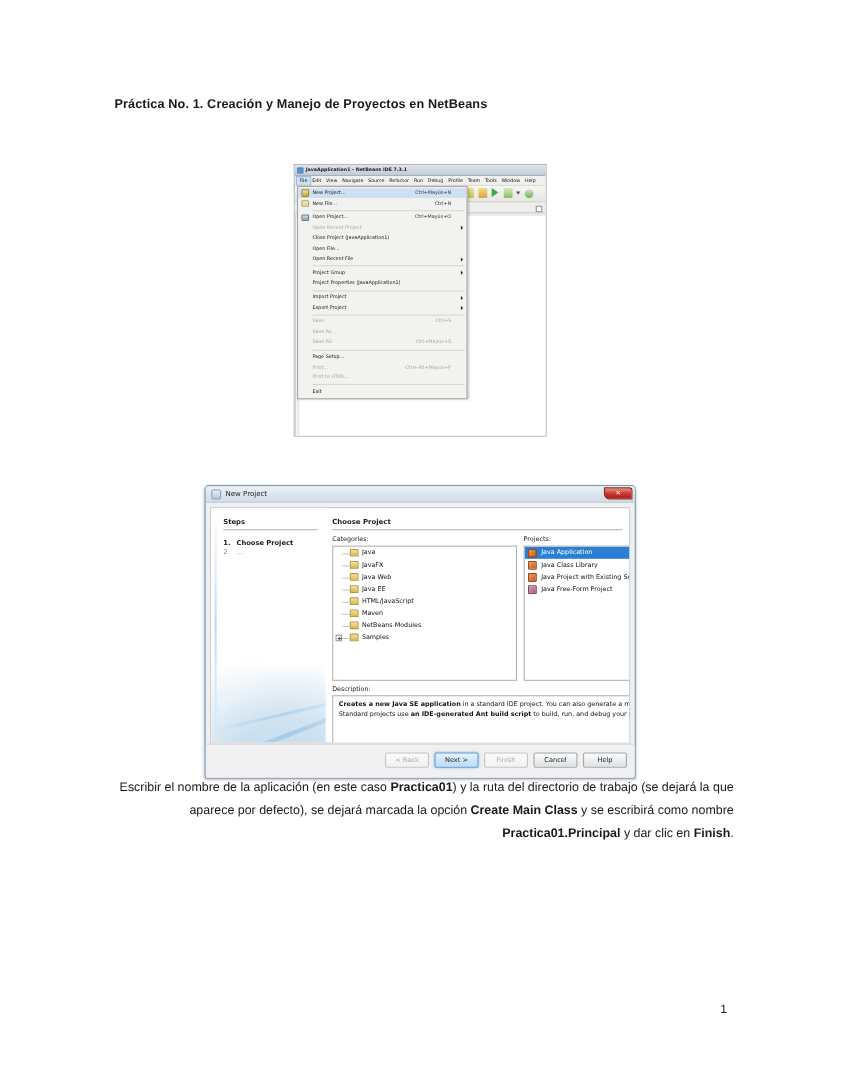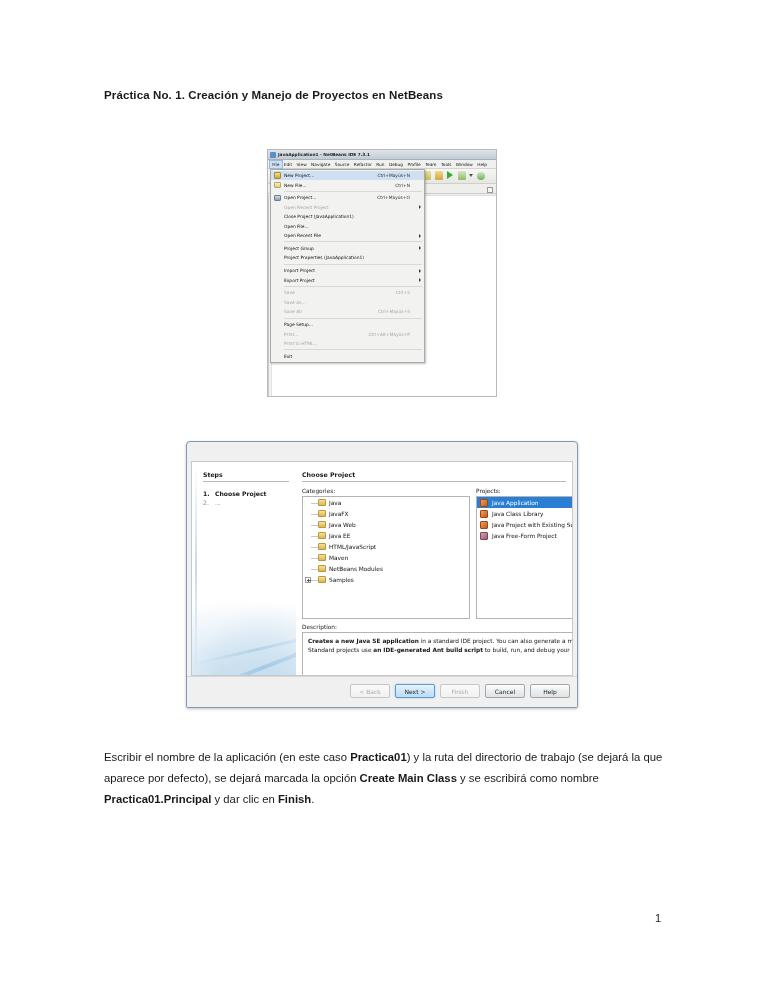--- a/index.html
+++ b/index.html
@@ -19,21 +19,21 @@
     font-size:11.5px; font-weight:bold; color:#1a1a1a; letter-spacing:.01em;
   }
   .para {
     position:absolute; left:104px; width:562px;
     font-size:11.3px; line-height:19.5px; color:#1a1a1a;
     text-align:left;
   }
   .para b { font-weight:bold; }
   #para1 { top:122px; }
   #para2 { top:412px; }
-  #para3 { top:747px; width:563px; line-height:21px; }
+  #para3 { top:706px; width:563px; line-height:21px;text-align:right; }
   .page-number {
     position:absolute; right:104px; top:912px;
     font-size:11px; color:#1a1a1a;
   }
 
   
   .nb-shot {
     position:absolute; left:268px; top:150px; width:228px; height:246px;
     background:#f0f0ee; overflow:hidden;
     box-shadow:0 0 0 1px #b9b9b9;
@@ -466,20 +466,25 @@
           <span class="lbl">Exit</span>
         </div>
 
       </div>
     </div>
   </div>
 
 
   <div class="np-shot">
 
+    <div class="np-titlebar">
+      <span class="np-tb-icon"></span>
+      <span class="np-title">New Project</span>
+      <span class="np-close">✕</span>
+    </div>
 
     <div class="np-content">
 
       <div class="np-left">
         <span class="swoosh"></span>
         <span class="swoosh2"></span>
         <span class="swoosh3"></span>
         <span class="edgeline"></span>
         <div class="np-steps-h">Steps</div>
         <div class="np-steps-rule"></div>

